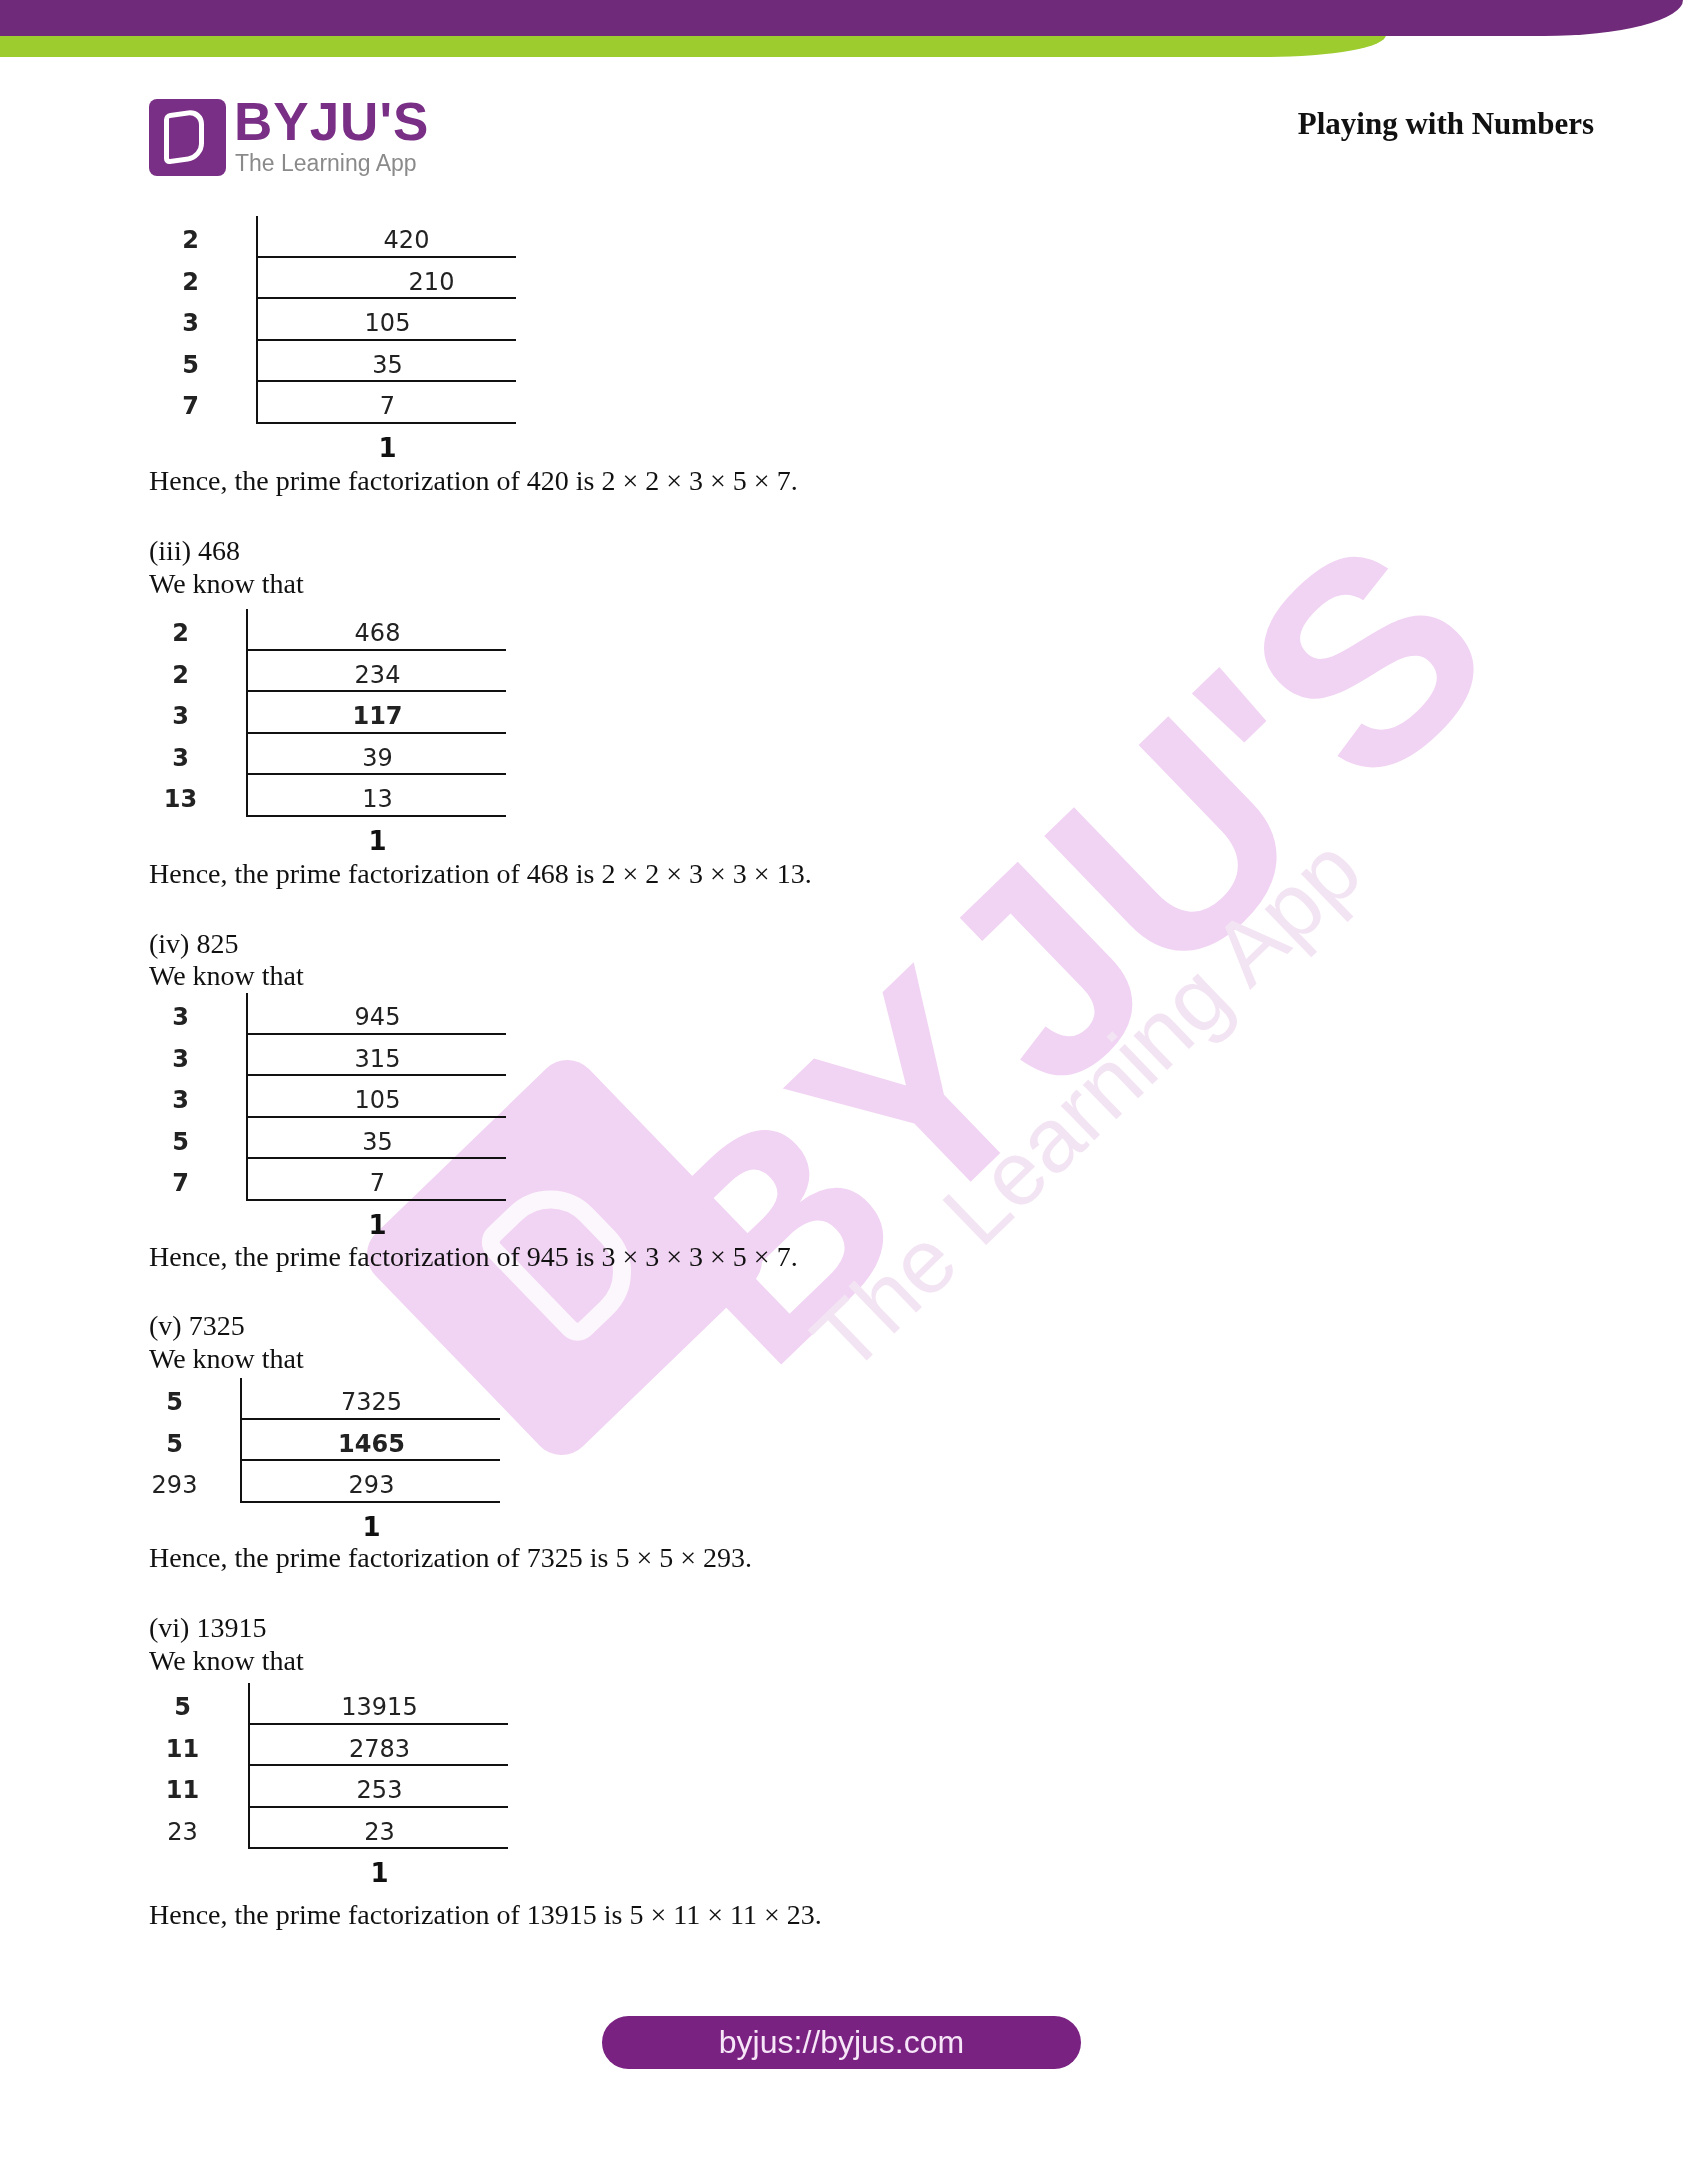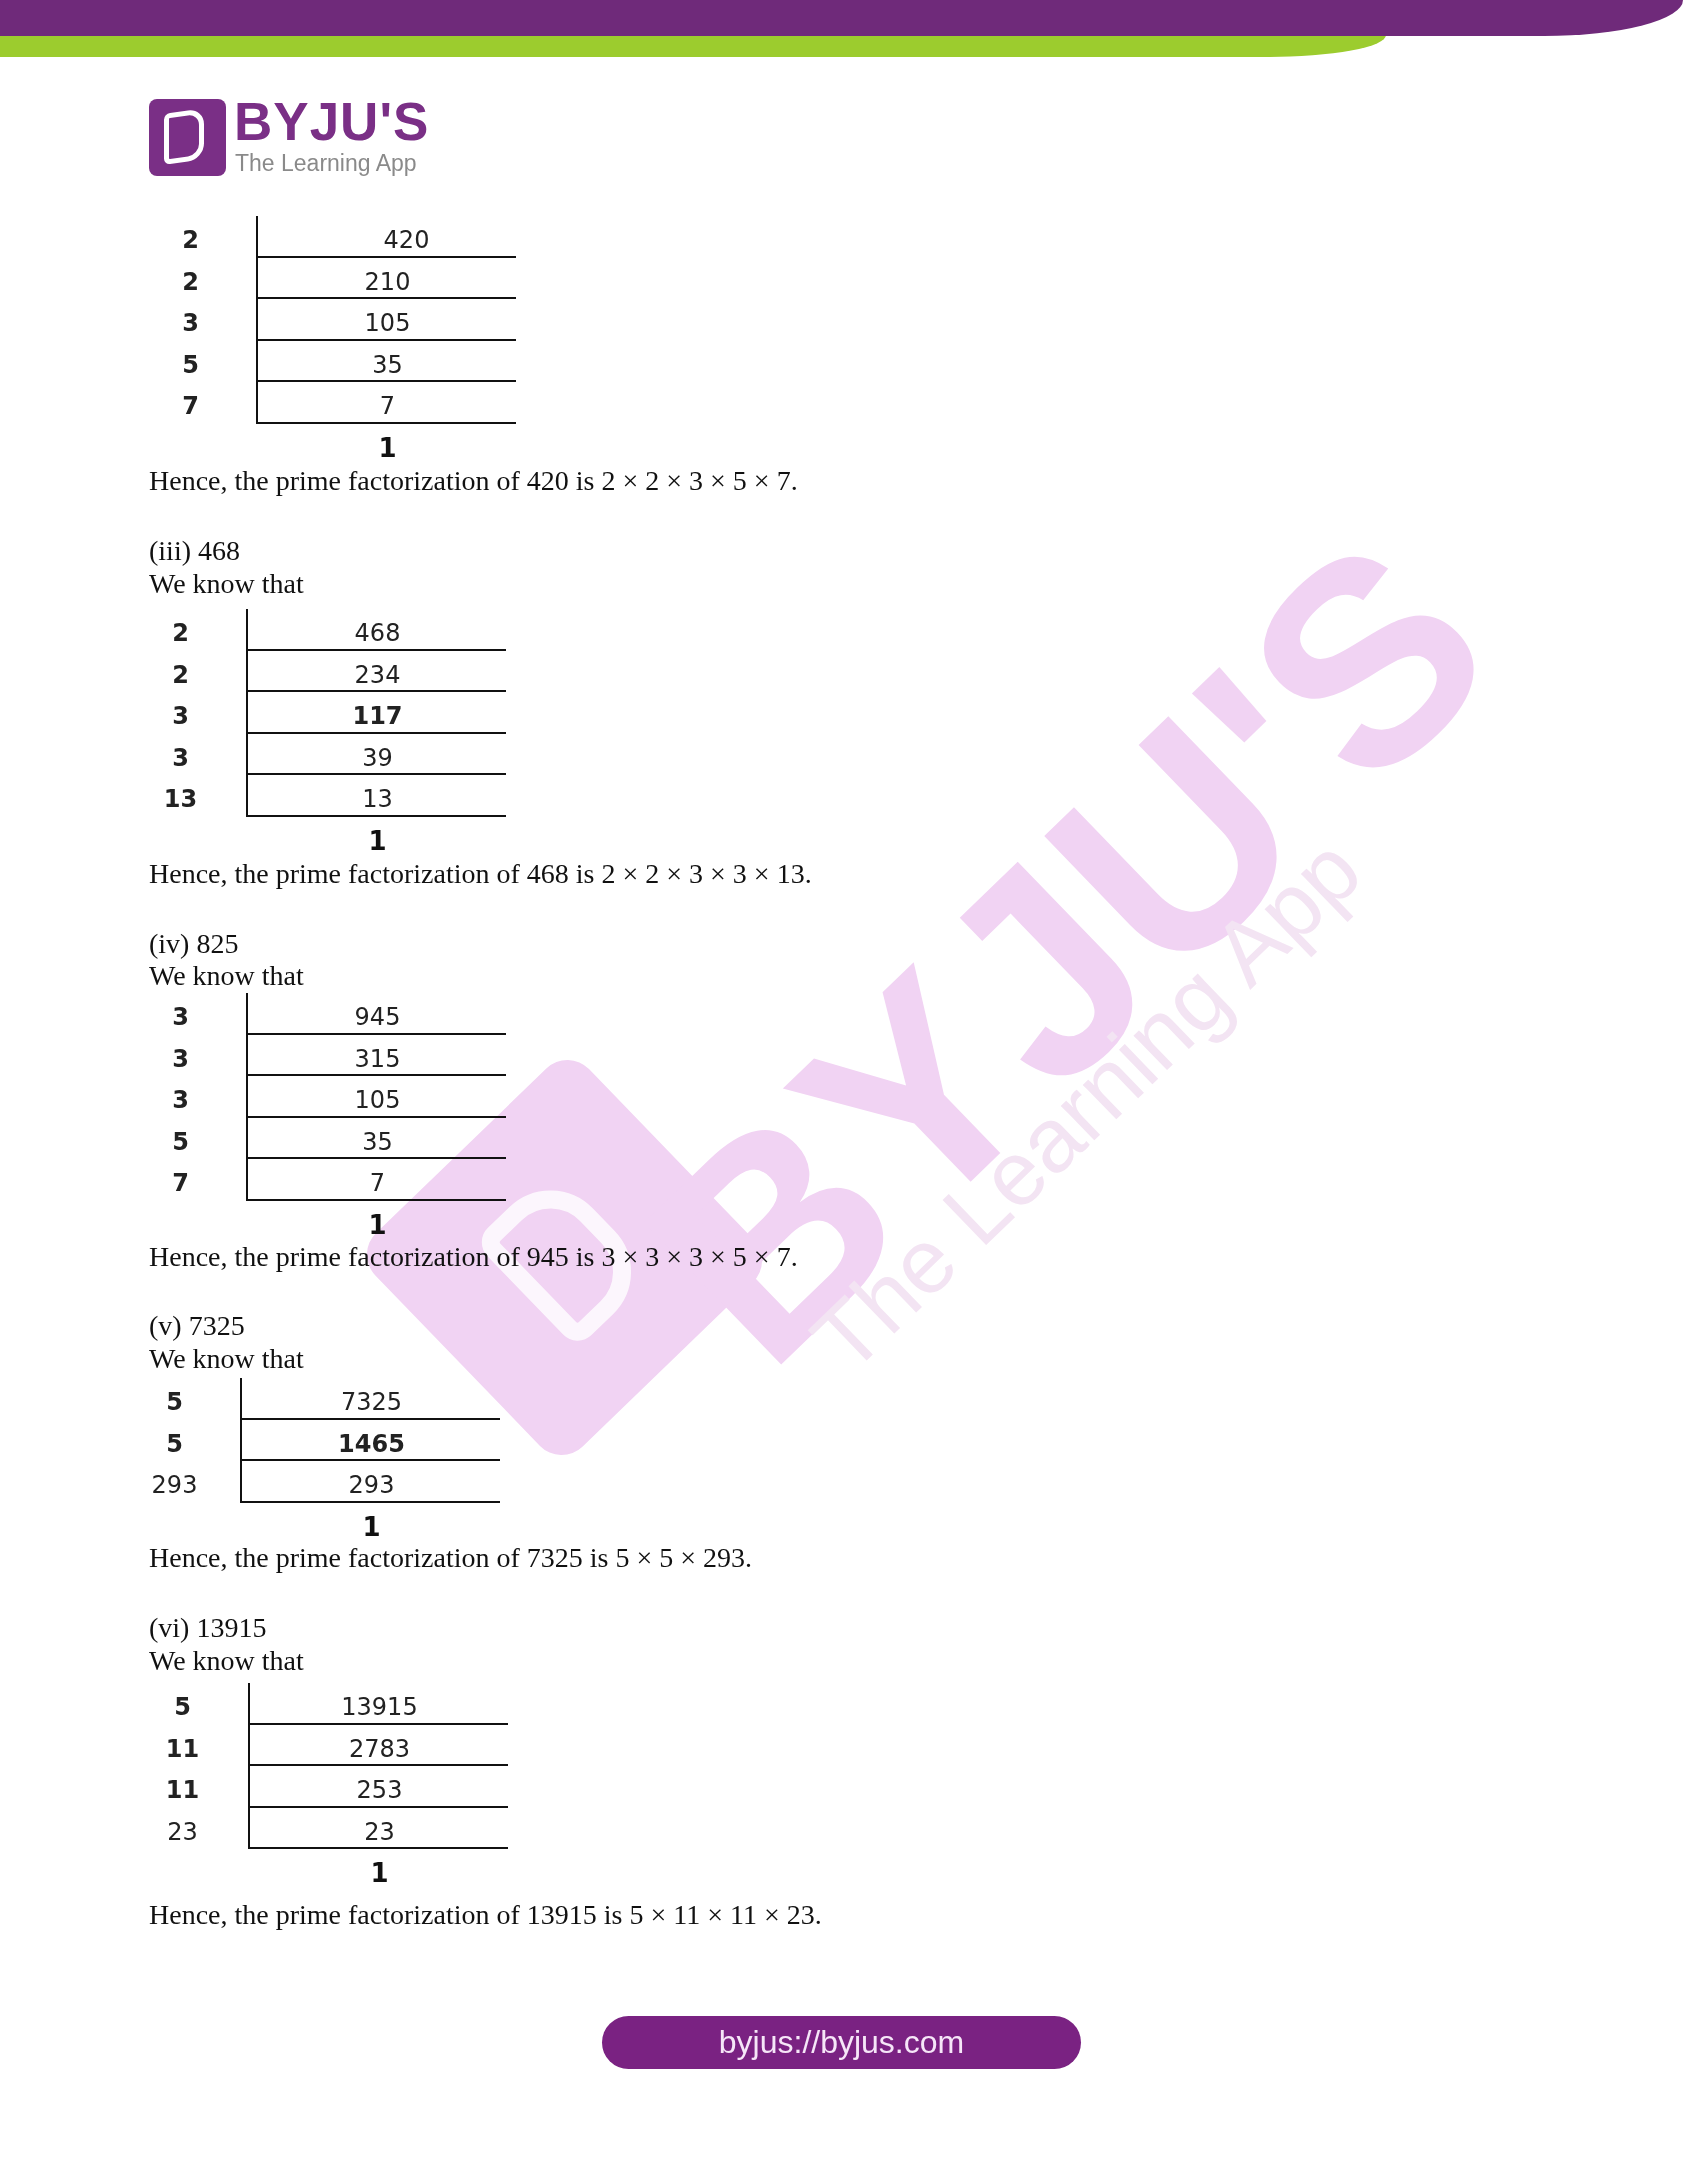--- a/index.html
+++ b/index.html
@@ -34,37 +34,38 @@
 
 <div class="logo">
   <div class="logo-mark">
       <div class="b"></div>
     </div>
   <div class="logo-word">BYJU'S</div>
   <div class="logo-tag">The Learning App</div>
 </div>
 
 <div class="doc-title">
+  <div>Playing with Numbers</div>
 </div>
 
 <div class="watermark">
   <div class="wm-mark">
       <div class="wm-mark-inner"></div>
     </div>
   <div class="wm-word">BYJU'S</div>
   <div class="wm-tag">The Learning App</div>
 </div>
 
 <div class="tbl" style="left:149px; top:216px; width:376px; height:257px;">
   <div class="vline" style="left:107px; top:0; height:208px;"></div>
   <div class="divisor" style="left:12px; top:3px;">2</div>
   <div class="dividend" style="left:109px; width:259px; top:3px;padding-left:19px;">420</div>
   <div class="hline" style="left:107px; width:260px; top:40px;"></div>
   <div class="divisor" style="left:12px; top:45px;">2</div>
-  <div class="dividend" style="left:109px; width:259px; top:45px;">210</div>
+  <div class="dividend" style="left:109px; width:259px; top:45px;padding-left:44px;">210</div>
   <div class="hline" style="left:107px; width:260px; top:81px;"></div>
   <div class="divisor" style="left:12px; top:86px;">3</div>
   <div class="dividend" style="left:109px; width:259px; top:86px;">105</div>
   <div class="hline" style="left:107px; width:260px; top:123px;"></div>
   <div class="divisor" style="left:12px; top:128px;">5</div>
   <div class="dividend" style="left:109px; width:259px; top:128px;">35</div>
   <div class="hline" style="left:107px; width:260px; top:164px;"></div>
   <div class="divisor" style="left:12px; top:169px;">7</div>
   <div class="dividend" style="left:109px; width:259px; top:169px;">7</div>
   <div class="hline" style="left:107px; width:260px; top:206px;"></div>

